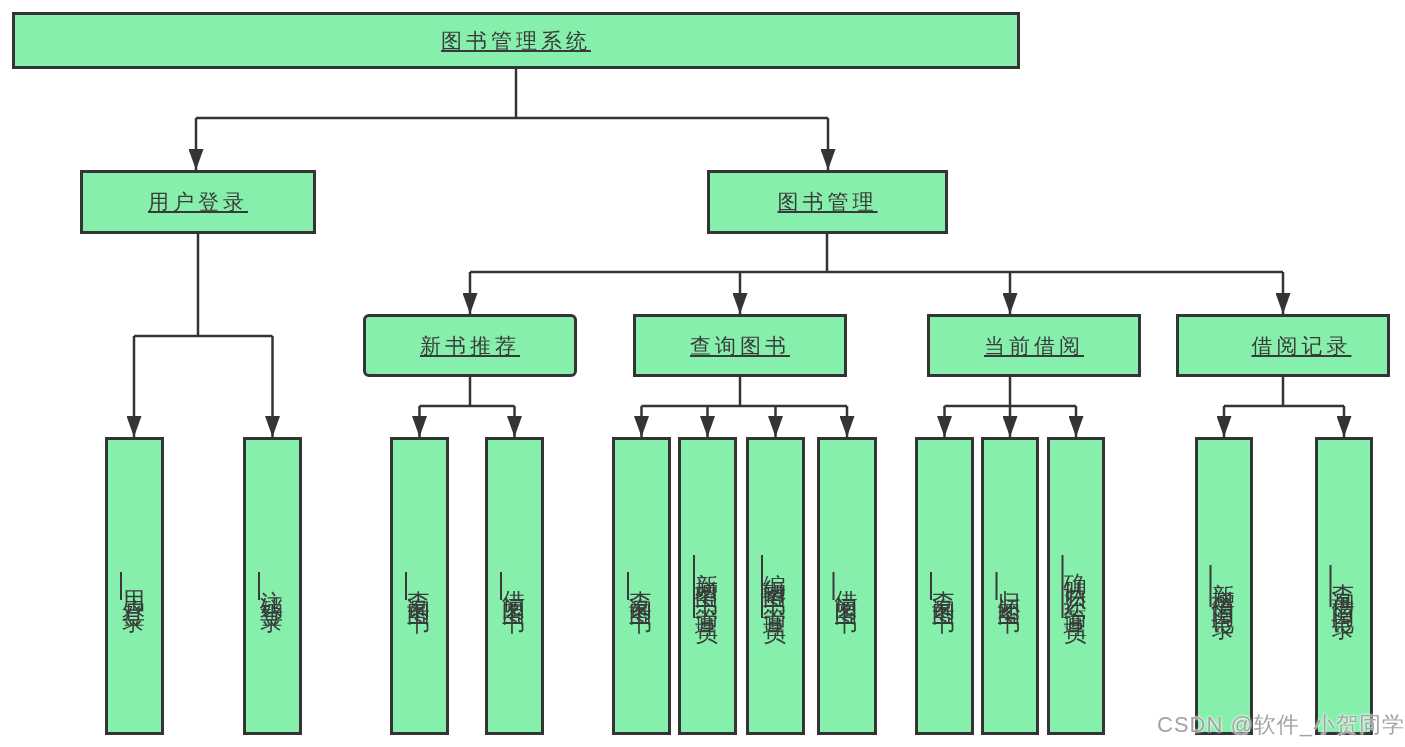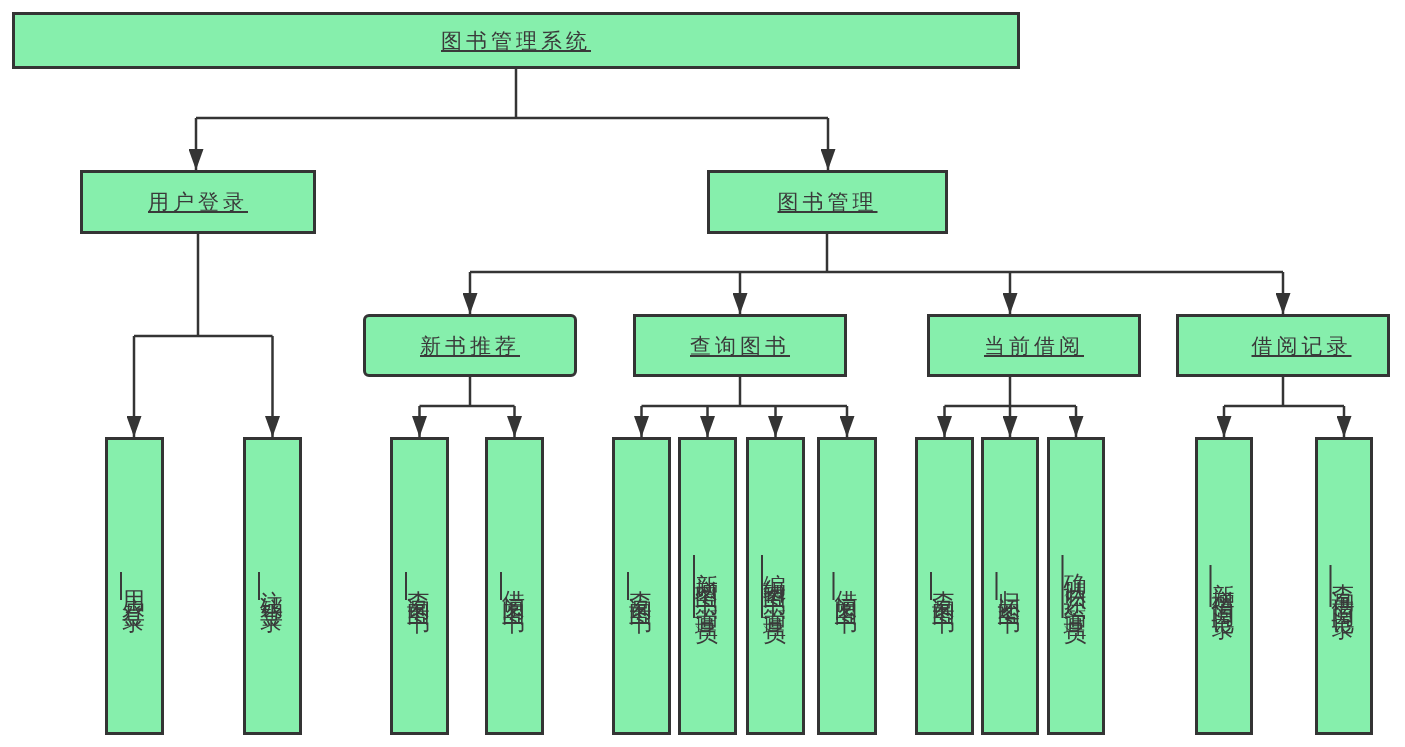--- a/index.html
+++ b/index.html
@@ -172,14 +172,15 @@
     <span class="vlabel">确认归还（管理员）</span>
   </div>
 
   <div class="node" style="left:1195px; top:437px; width:58px; height:298px;">
     <span class="vlabel">新增借阅记录</span>
   </div>
   <div class="node" style="left:1315px; top:437px; width:58px; height:298px;">
     <span class="vlabel">查询借阅记录</span>
   </div>
 
+  <div class="watermark">CSDN @软件_小贺同学</div>
 
 </div>
 
 </body></html>

